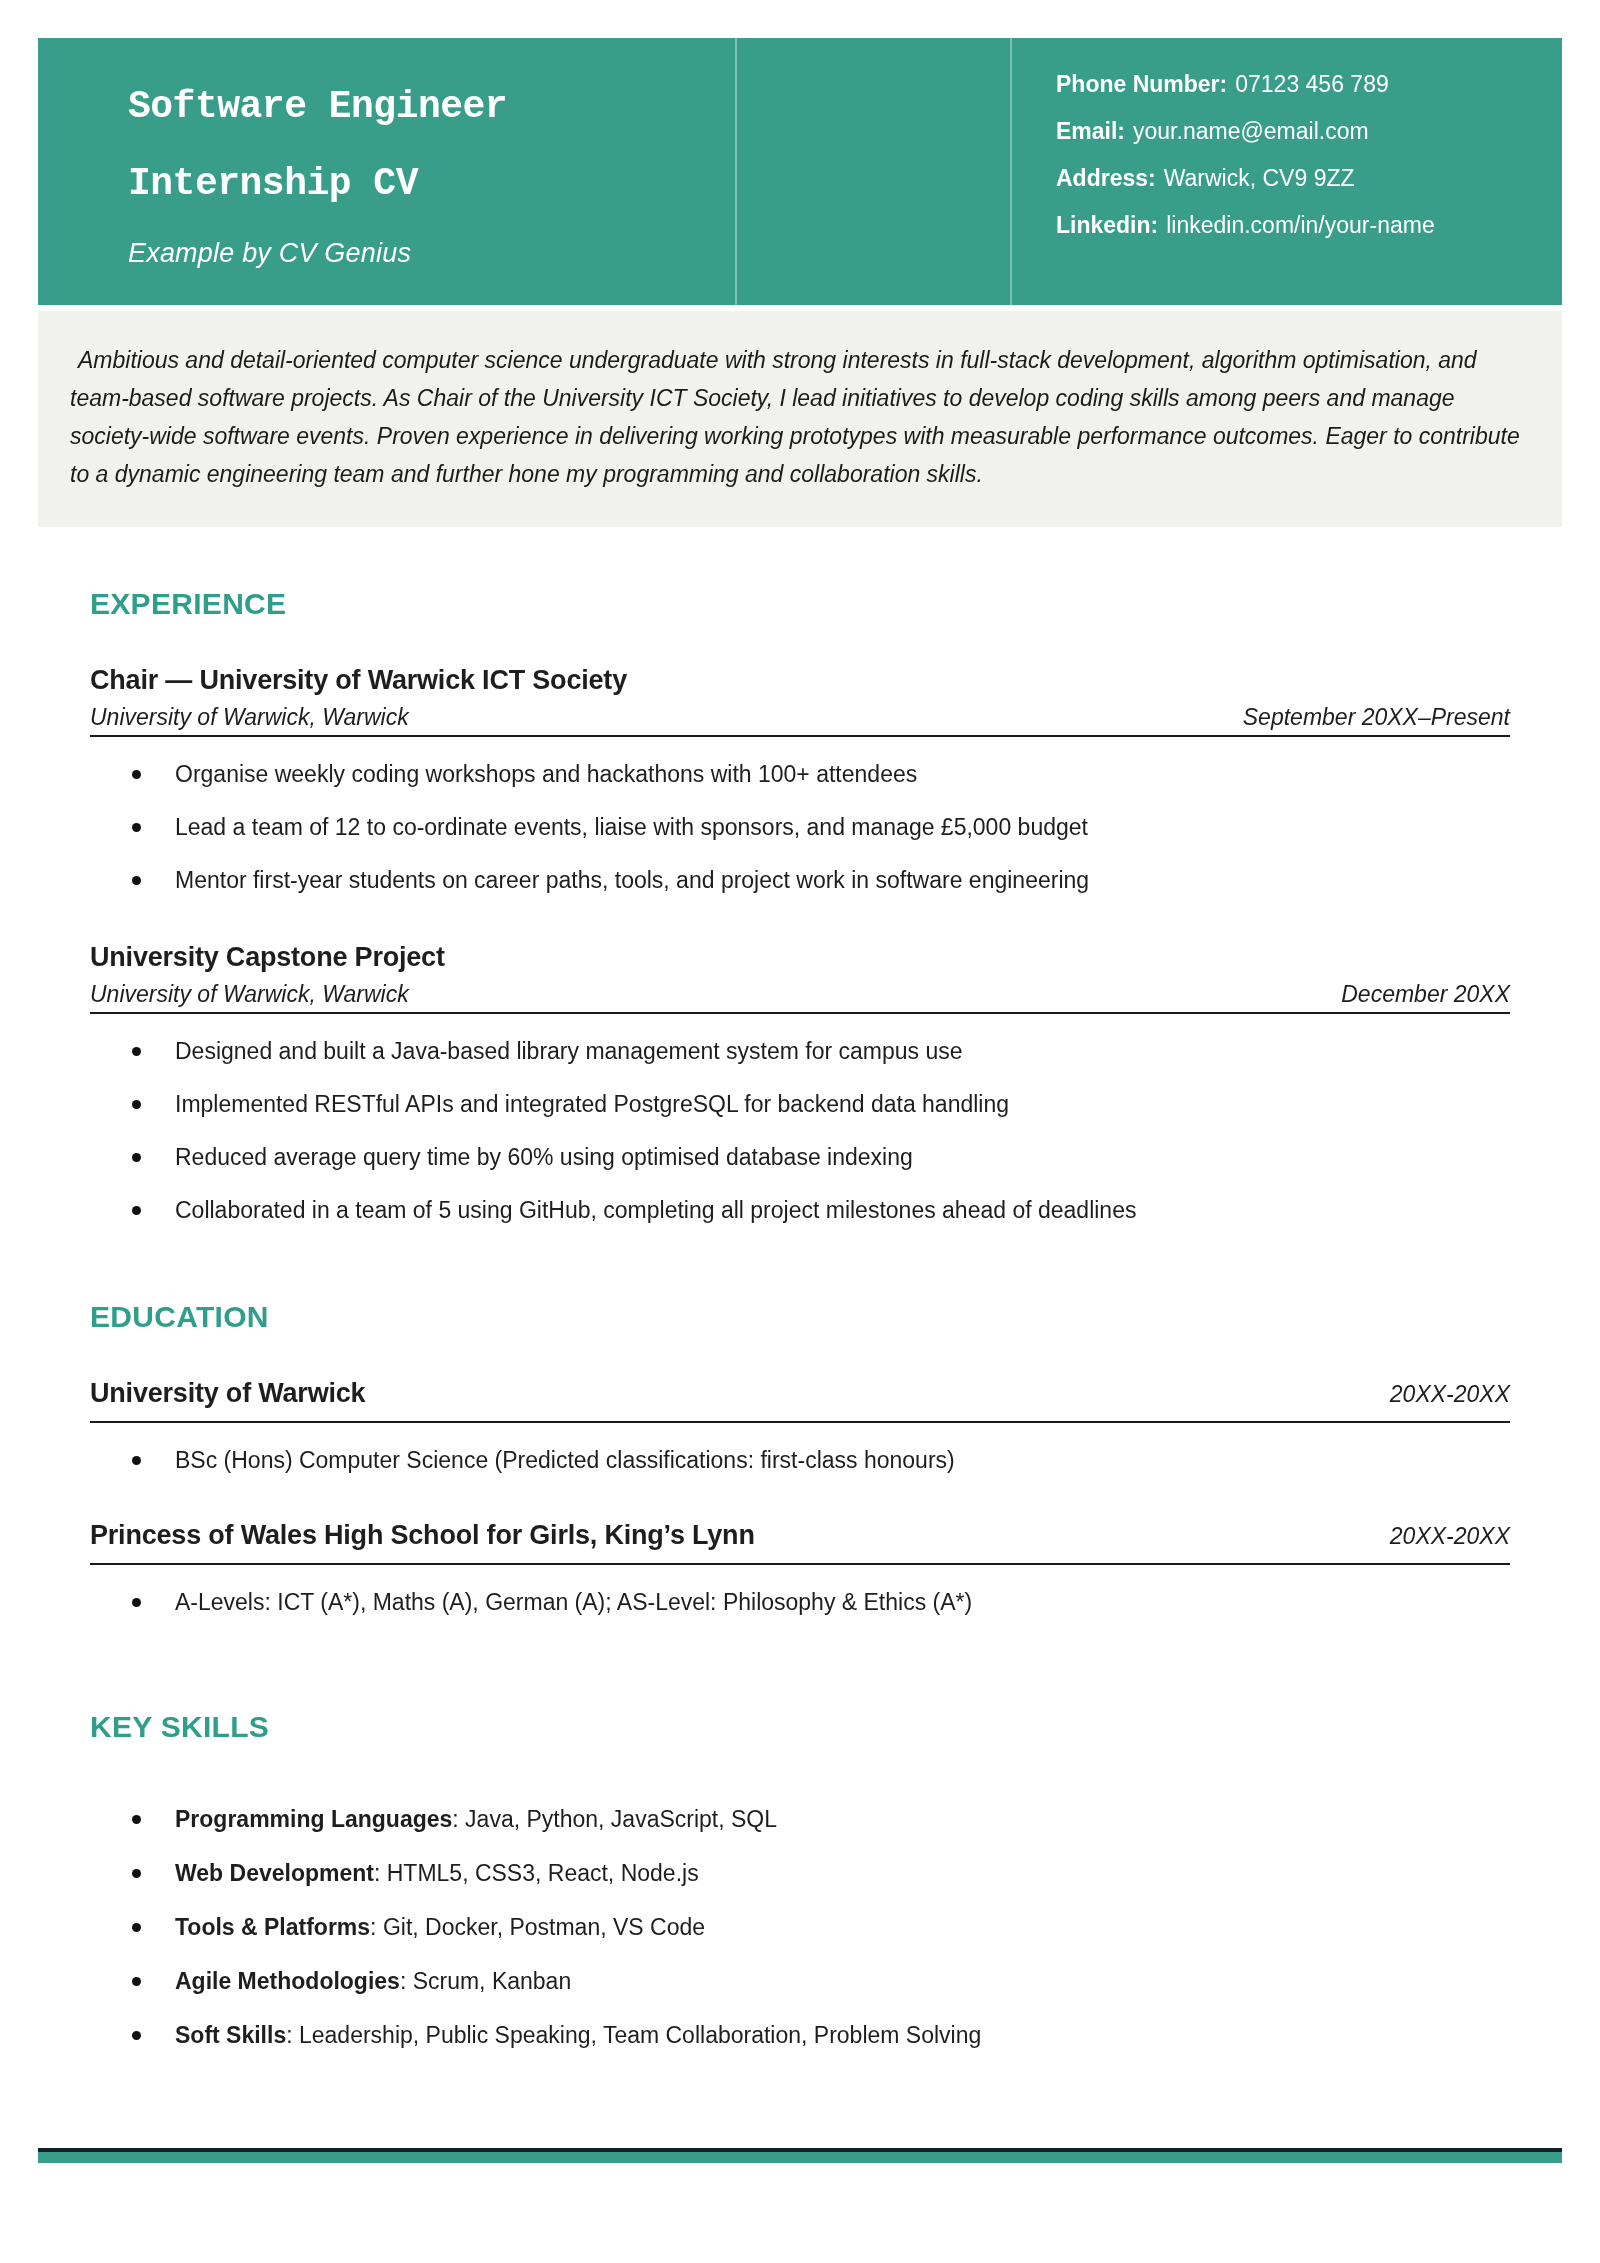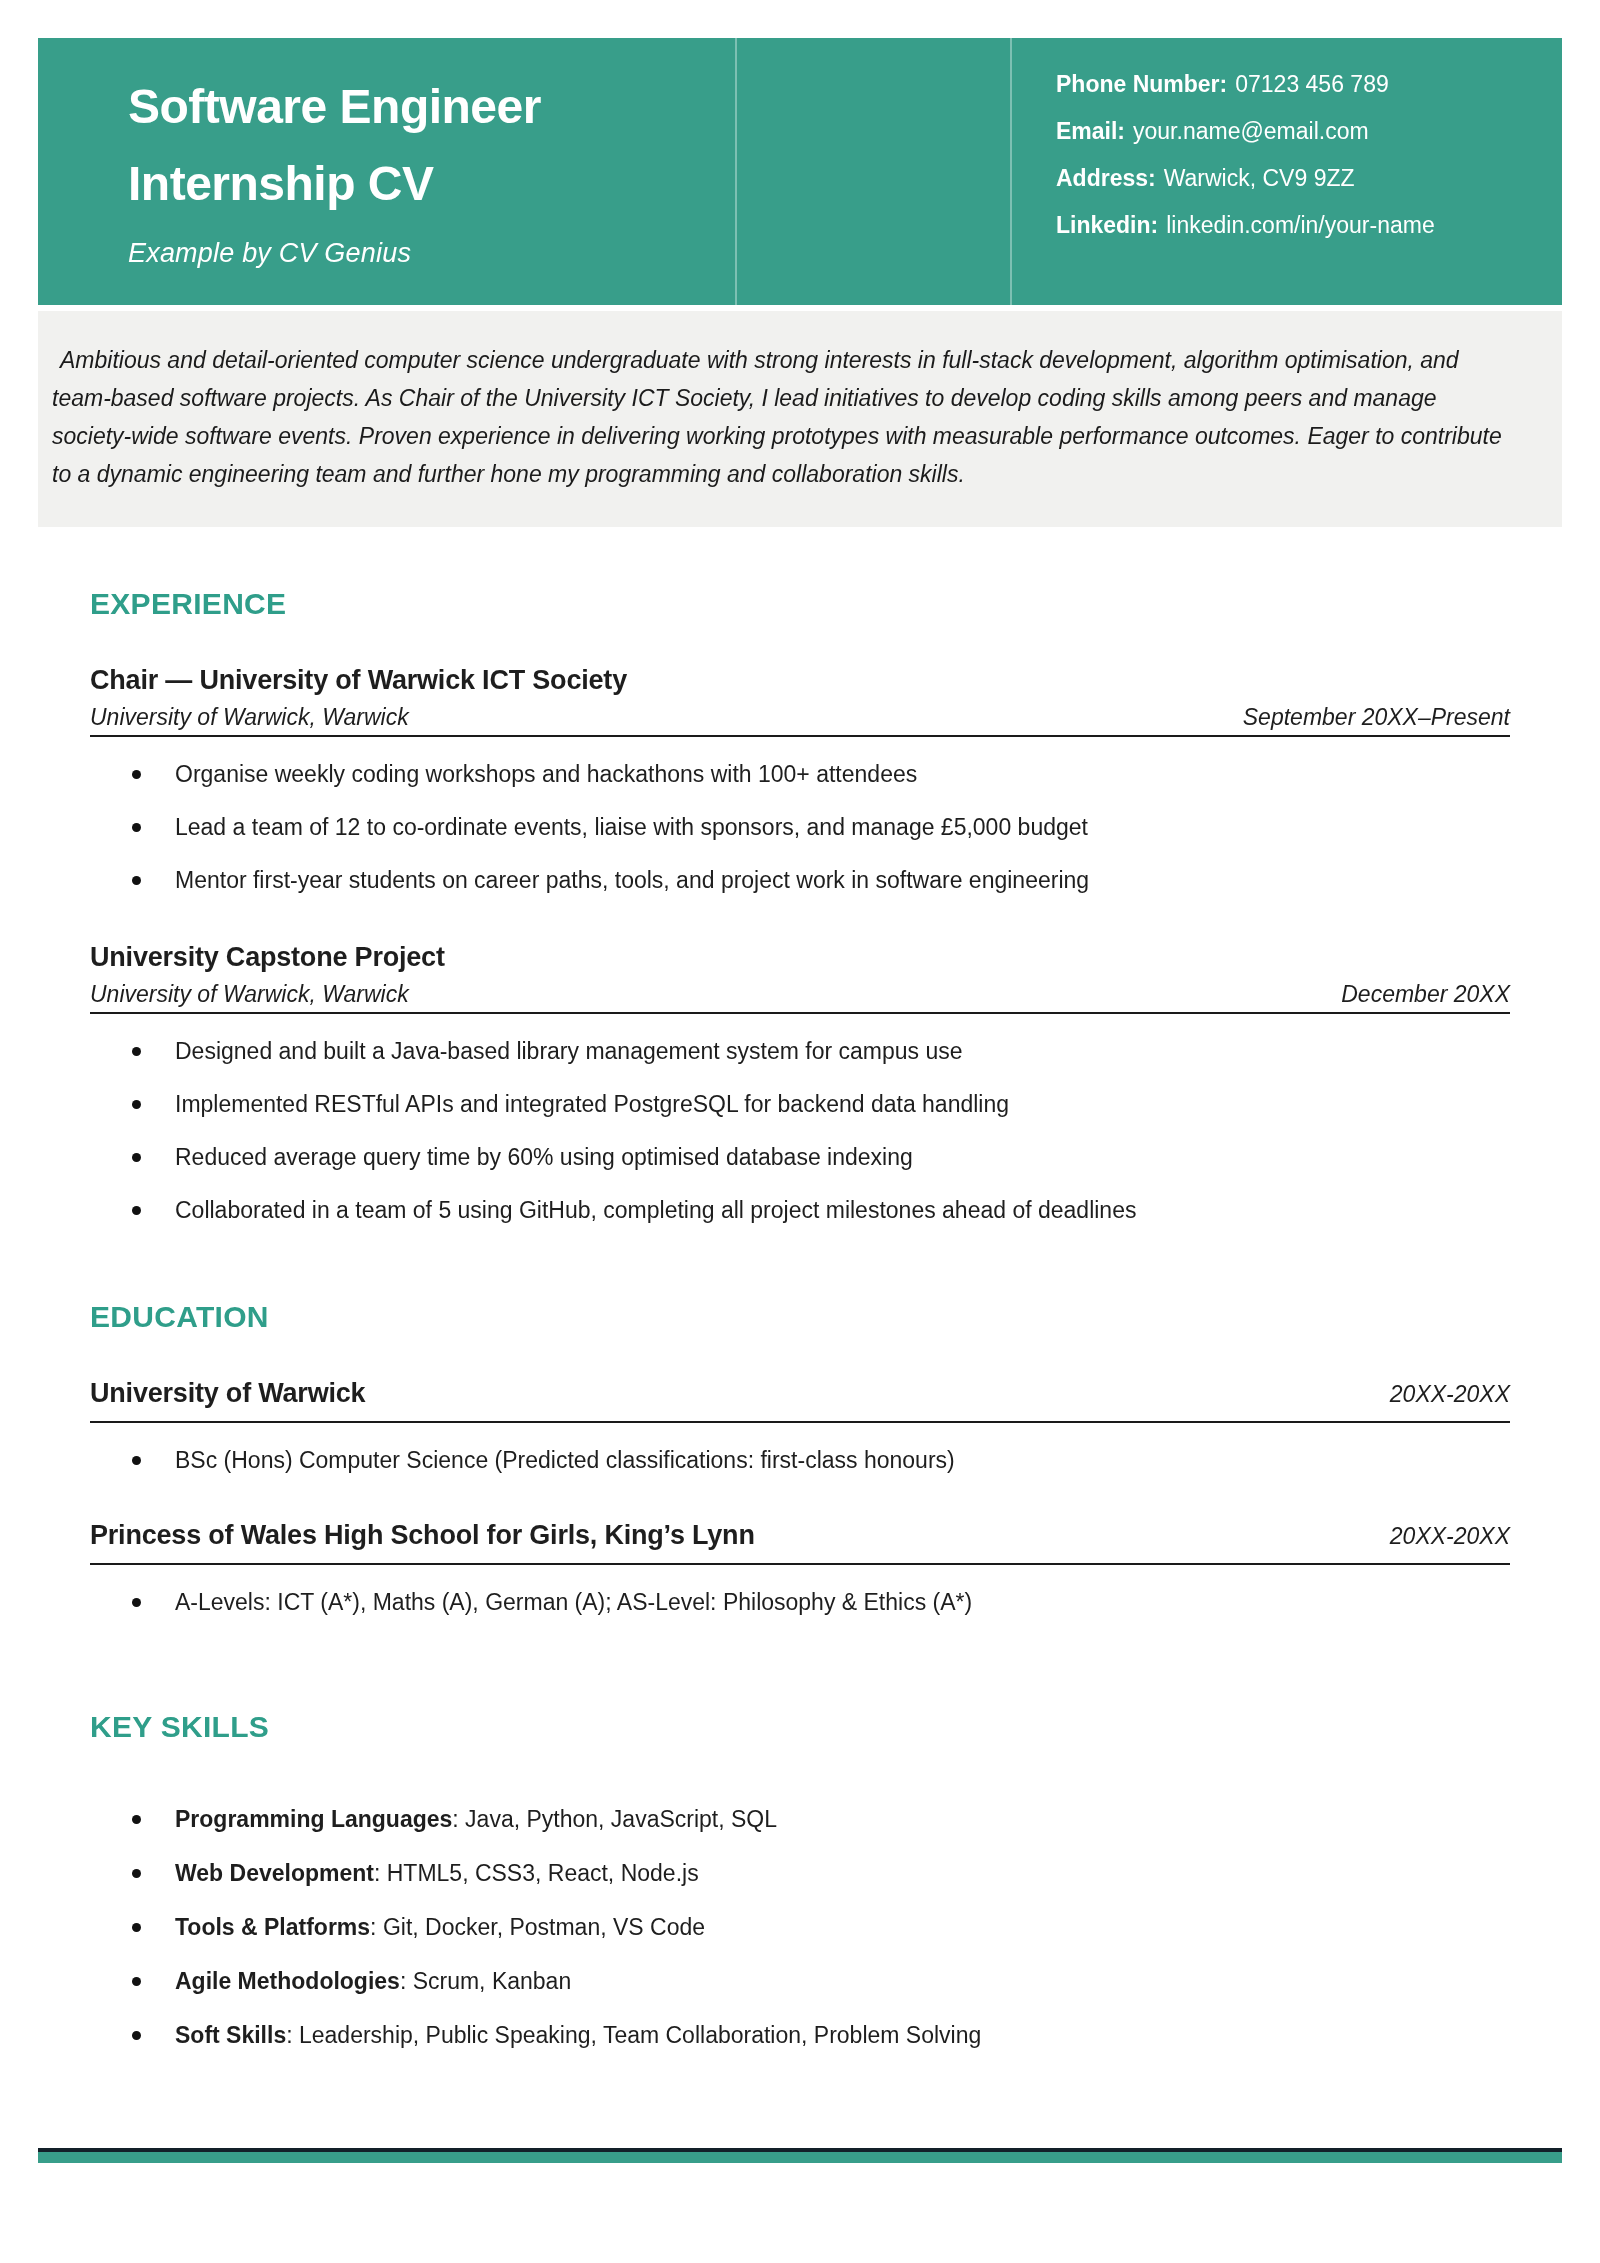--- a/index.html
+++ b/index.html
@@ -18,40 +18,41 @@
     position: relative;
     margin: 38px 38px 0 38px;
     height: 267px;
     background: #389e8a;
     color: #ffffff;
   }
   .header-divider { position: absolute; top: 0; bottom: 0; width: 2px; background: rgba(255,255,255,0.35); }
   .header-divider.d1 { left: 697px; }
   .header-divider.d2 { left: 972px; }
   .header-title-block { position: absolute; left: 90px; top: 30px; }
-  .cv-title { font-size: 48px; font-weight: bold; line-height: 77px; letter-spacing: -0.5px; }
+  .cv-title { font-size: 38px; font-weight: bold; line-height: 77px; letter-spacing: -0.5px; font-family: Liberation Mono, monospace; }
   .cv-title span { display: block; }
   .cv-subtitle { display: block; margin-top: 16px; font-size: 27px; font-weight: 400; letter-spacing: 0.2px; font-style: italic; }
   .contact-block { position: absolute; left: 1018px; top: 33px; font-size: 23px; }
   .contact-row { margin-bottom: 20px; line-height: 27px; white-space: nowrap; }
   .contact-label { font-weight: bold; margin-right: 8px; }
 
   
   .summary-box {
     margin: 6px 38px 0 38px;
     background: #f1f1ef;
     padding: 30px 18px 34px 14px;
   }
   .summary-text {
     font-style: italic;
     font-size: 23px;
     line-height: 38px;
     color: #1b1b1b;
     max-width: 1460px;
     text-indent: 8px;
+    margin-left: 18px;
   }
 
   
   .content { margin: 0 90px; }
   .section-heading {
     color: #2f9e8a;
     font-size: 30px;
     font-weight: bold;
     letter-spacing: 0.3px;
   }

